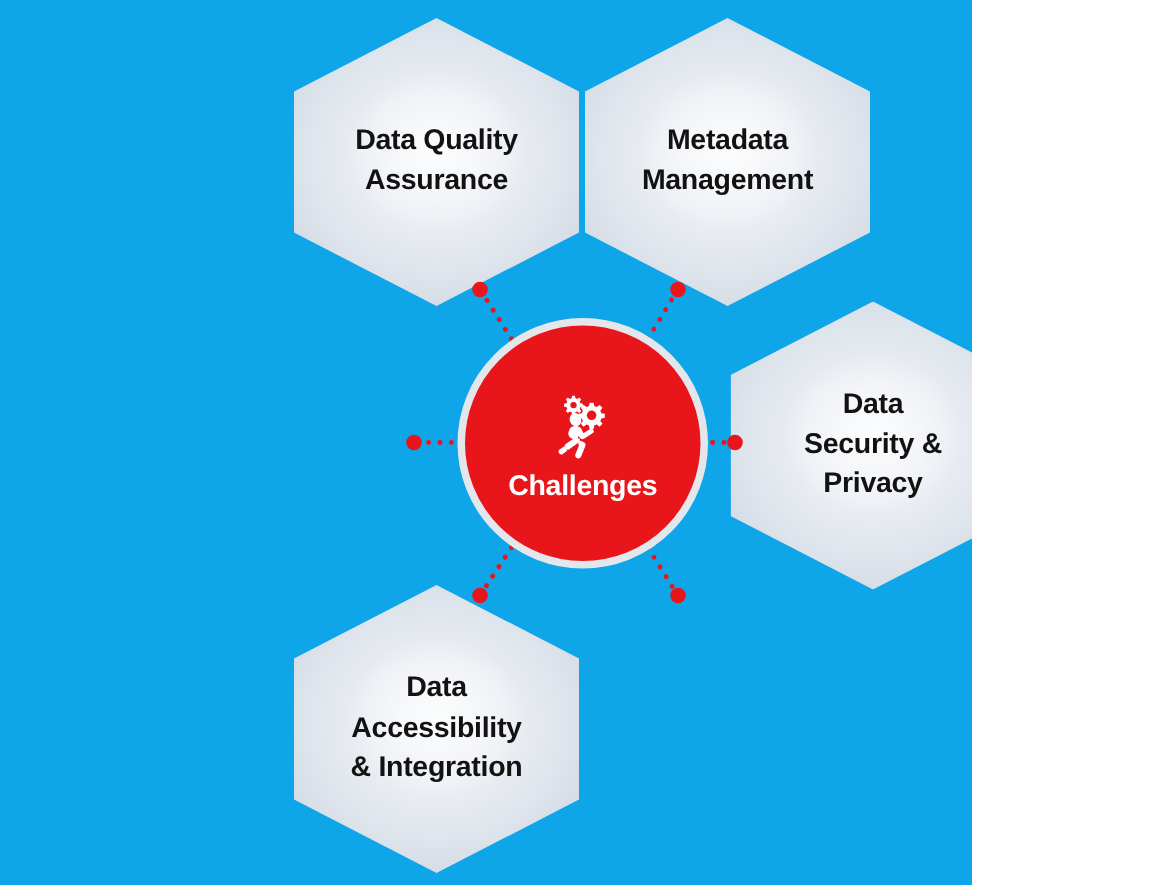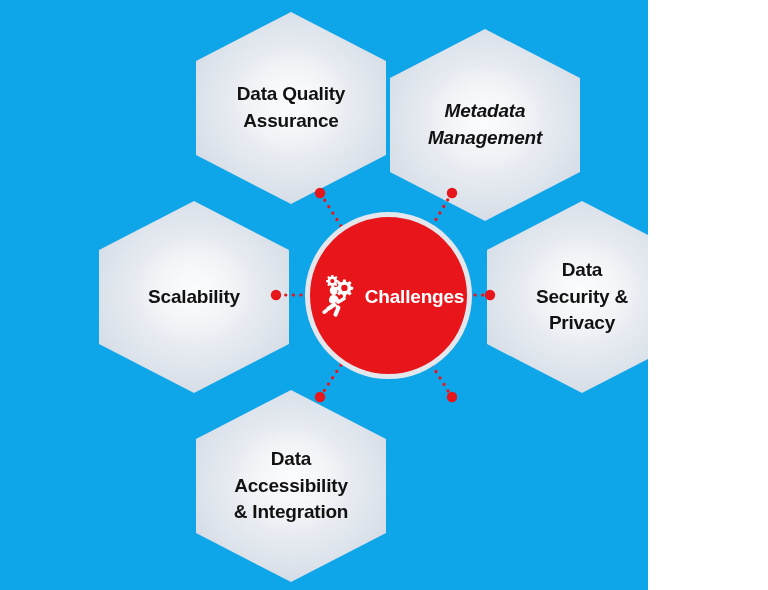--- a/index.html
+++ b/index.html
@@ -62,38 +62,39 @@
     font-size: 19px;
     font-weight: 700;
     line-height: 1.42;
     color: #121212;
     letter-spacing: -0.2px;
     white-space: pre-line;
   }
 
   
   .hex-tl { left: 196px; top: 12px;  }
-  .hex-tr { left: 390px; top: 29px; font-style: italic;  }
+  .hex-tr { left: 390px; top: 12px;  }
   .hex-ml { left: 99px;  top: 201px; }
   .hex-mr { left: 487px; top: 201px; }
   .hex-bl { left: 196px; top: 390px; }
   .hex-br { left: 390px; top: 390px; }
 
   
   #center-node {
     position: absolute;
     left: 305px;
     top: 212px;
     width: 167px;
     height: 167px;
     border-radius: 50%;
     background: #e8161a;
     border: 5px solid #e3e7ec;
     box-sizing: border-box;
     display: flex;
+    flex-direction: column;
     align-items: center;
     justify-content: center;
     z-index: 6;
   }
 
   #center-icon {
     width: 52px;
     height: 52px;
     margin-top: 2px;
     margin-bottom: 2px;
@@ -135,23 +136,20 @@
   <div class="hex hex-tl">
     <div class="hex-label">Data Quality
 Assurance</div>
   </div>
 
   <div class="hex hex-tr">
     <div class="hex-label">Metadata
 Management</div>
   </div>
 
-  <div class="hex hex-ml">
-    <div class="hex-label">Scalability</div>
-  </div>
 
   <div class="hex hex-mr">
     <div class="hex-label">Data
 Security &amp;
 Privacy</div>
   </div>
 
   <div class="hex hex-bl">
     <div class="hex-label">Data
 Accessibility

